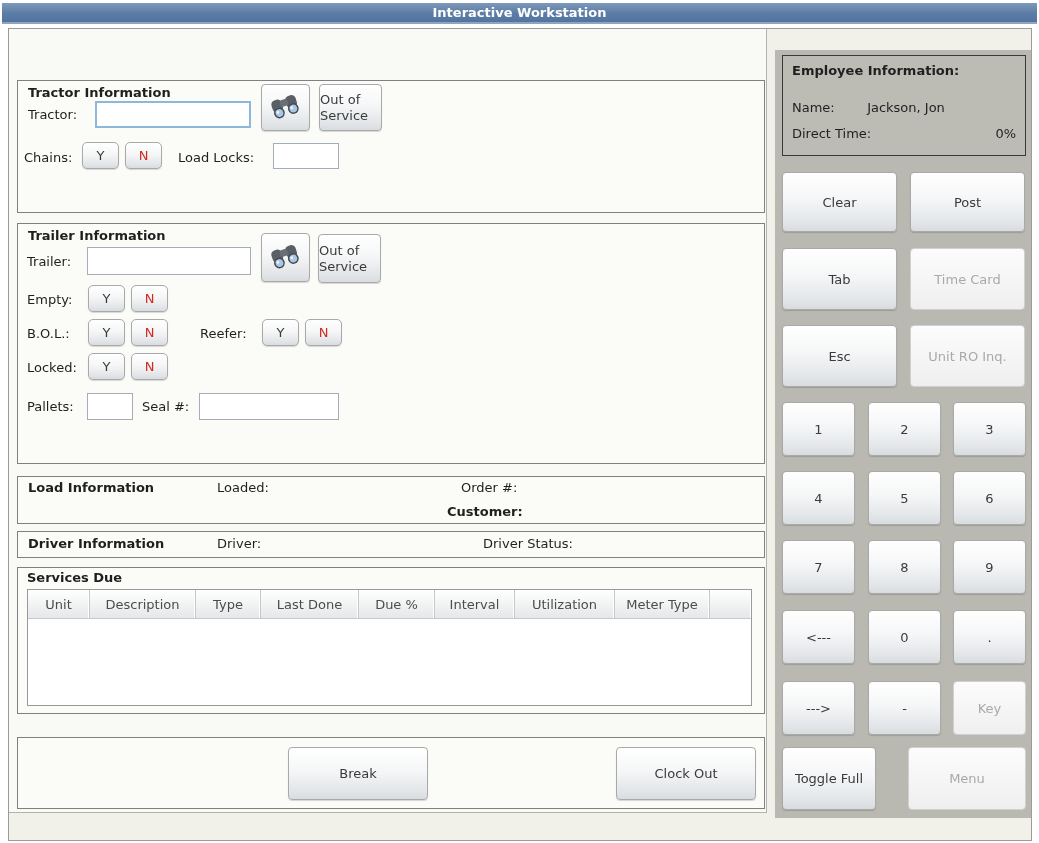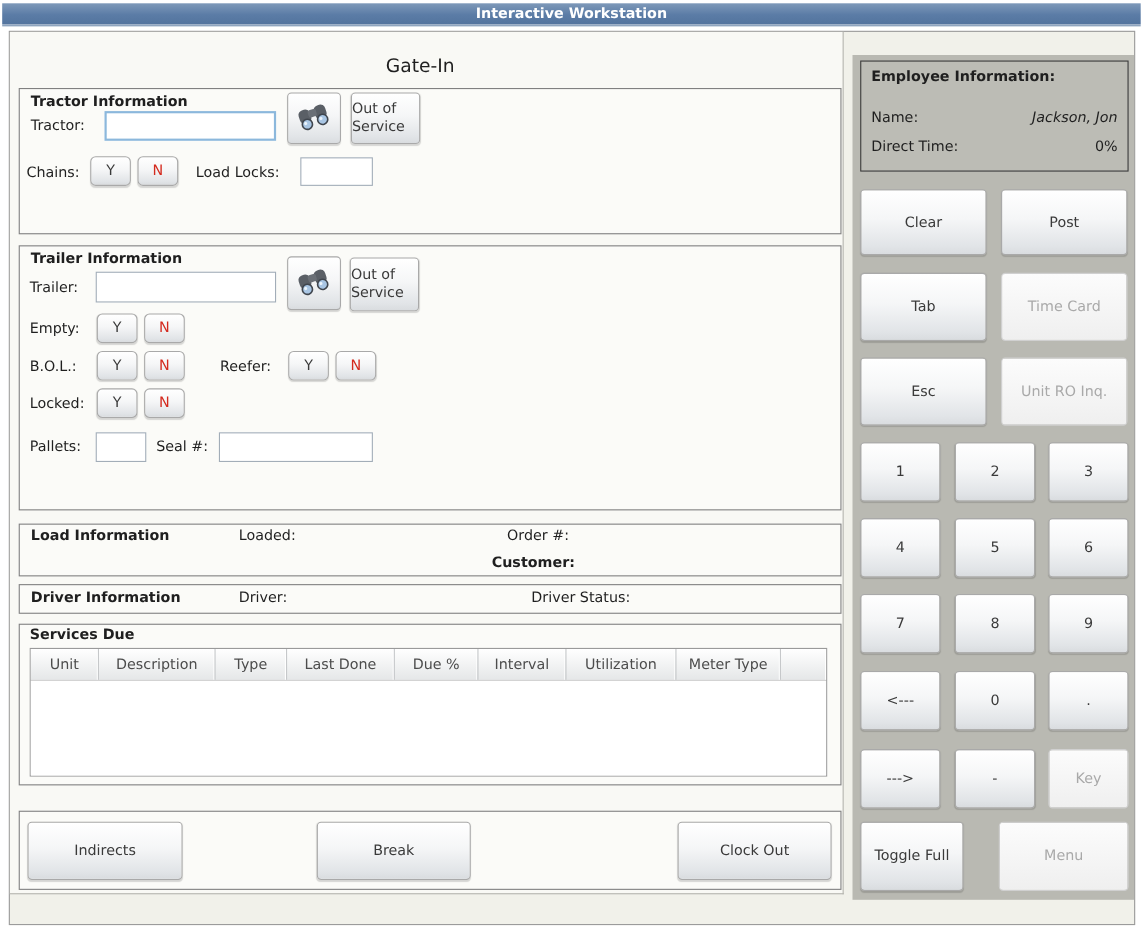--- a/index.html
+++ b/index.html
@@ -58,21 +58,20 @@
 
 <div id="screen">
 
   <div id="titlebar">
     <span>Interactive Workstation</span>
   </div>
 
   <div id="window-bg"></div>
   <div id="left-panel-bg"></div>
 
-  <div class="lbl" style="left:292px; top:50px; width:180px; text-align:center; font-size:17px;">Gate-In</div>
 
   <div class="section" style="left:17px; top:80px; width:748px; height:133px;"></div>
   <div class="lbl bold" style="left:28px; top:85px;">Tractor Information</div>
   <div class="lbl" style="left:28px; top:107px;">Tractor:</div>
   <input class="field focus" style="left: 95px; top: 101px; width: 156px; height: 27px;" value="">
   <div class="btn icon-btn" style="left:261px; top:84px; width:49px; height:47px;">
     <span>
       <svg width="35" height="28" viewBox="0 0 36 28">
         <g transform="rotate(-18 18 14)">
           <rect x="5" y="3" width="11" height="13" rx="4.5" fill="#5a5f66"></rect>
@@ -157,30 +156,29 @@
       <div class="svc-cell" style="width:76px;">Due %</div>
       <div class="svc-cell" style="width:80px;">Interval</div>
       <div class="svc-cell" style="width:100px;">Utilization</div>
       <div class="svc-cell" style="width:95px;">Meter Type</div>
       <div class="svc-cell" style="flex:1; border-right:none;"></div>
     </div>
     <div id="svc-body"></div>
   </div>
 
   <div class="section" style="left:17px; top:737px; width:748px; height:72px;"></div>
-  <div class="btn" style="left:25px;  top:747px; width:141px; height:53px;">Indirects</div>
   <div class="btn" style="left:288px; top:747px; width:140px; height:53px;">Break</div>
   <div class="btn" style="left:616px; top:747px; width:140px; height:53px;">Clock Out</div>
 
   <div id="right-panel"></div>
 
   <div id="employee-box"></div>
   <div class="lbl bold" style="left:792px; top:63px;">Employee Information:</div>
   <div class="lbl" style="left:792px; top:100px;">Name:</div>
-  <div class="lbl" style="left:796px; top:100px; width:220px; text-align:right;font-style:italic;">Jackson, Jon</div>
+  <div class="lbl" style="left:796px; top:100px; width:220px; text-align:center;">Jackson, Jon</div>
   <div class="lbl" style="left:792px; top:126px;">Direct Time:</div>
   <div class="lbl" style="left:796px; top:126px; width:220px; text-align:right;">0%</div>
 
   <div class="btn" style="left:782px; top:172px; width:115px; height:60px;">Clear</div>
   <div class="btn" style="left:910px; top:172px; width:115px; height:60px;">Post</div>
   <div class="btn" style="left:782px; top:248px; width:115px; height:62px;">Tab</div>
   <div class="btn disabled" style="left:910px; top:248px; width:115px; height:62px;">Time Card</div>
   <div class="btn" style="left:782px; top:325px; width:115px; height:62px;">Esc</div>
   <div class="btn disabled" style="left:910px; top:325px; width:115px; height:62px;">Unit RO Inq.</div>
 

